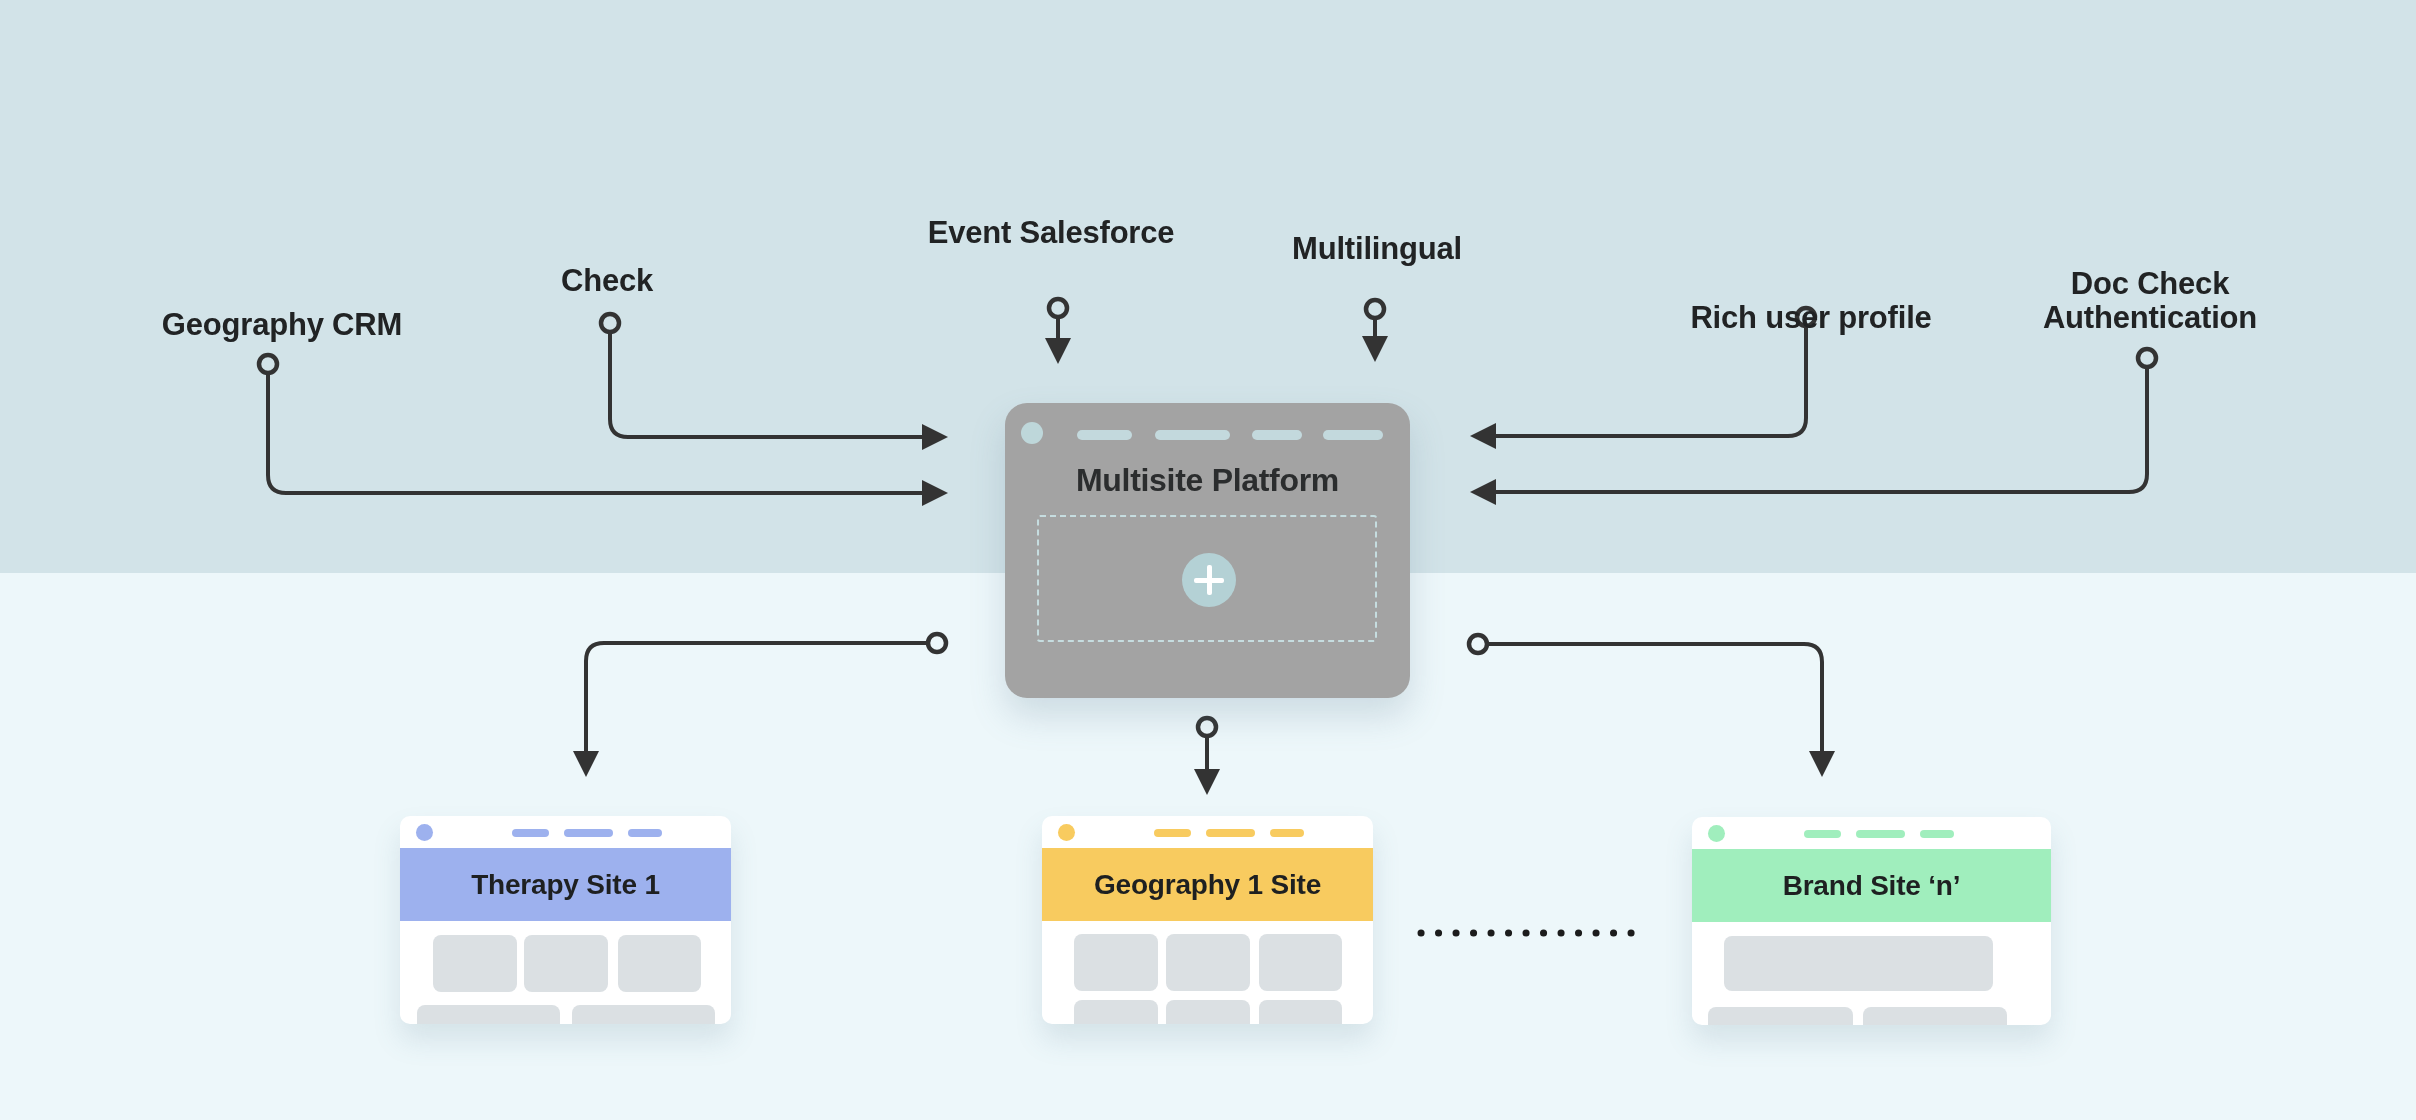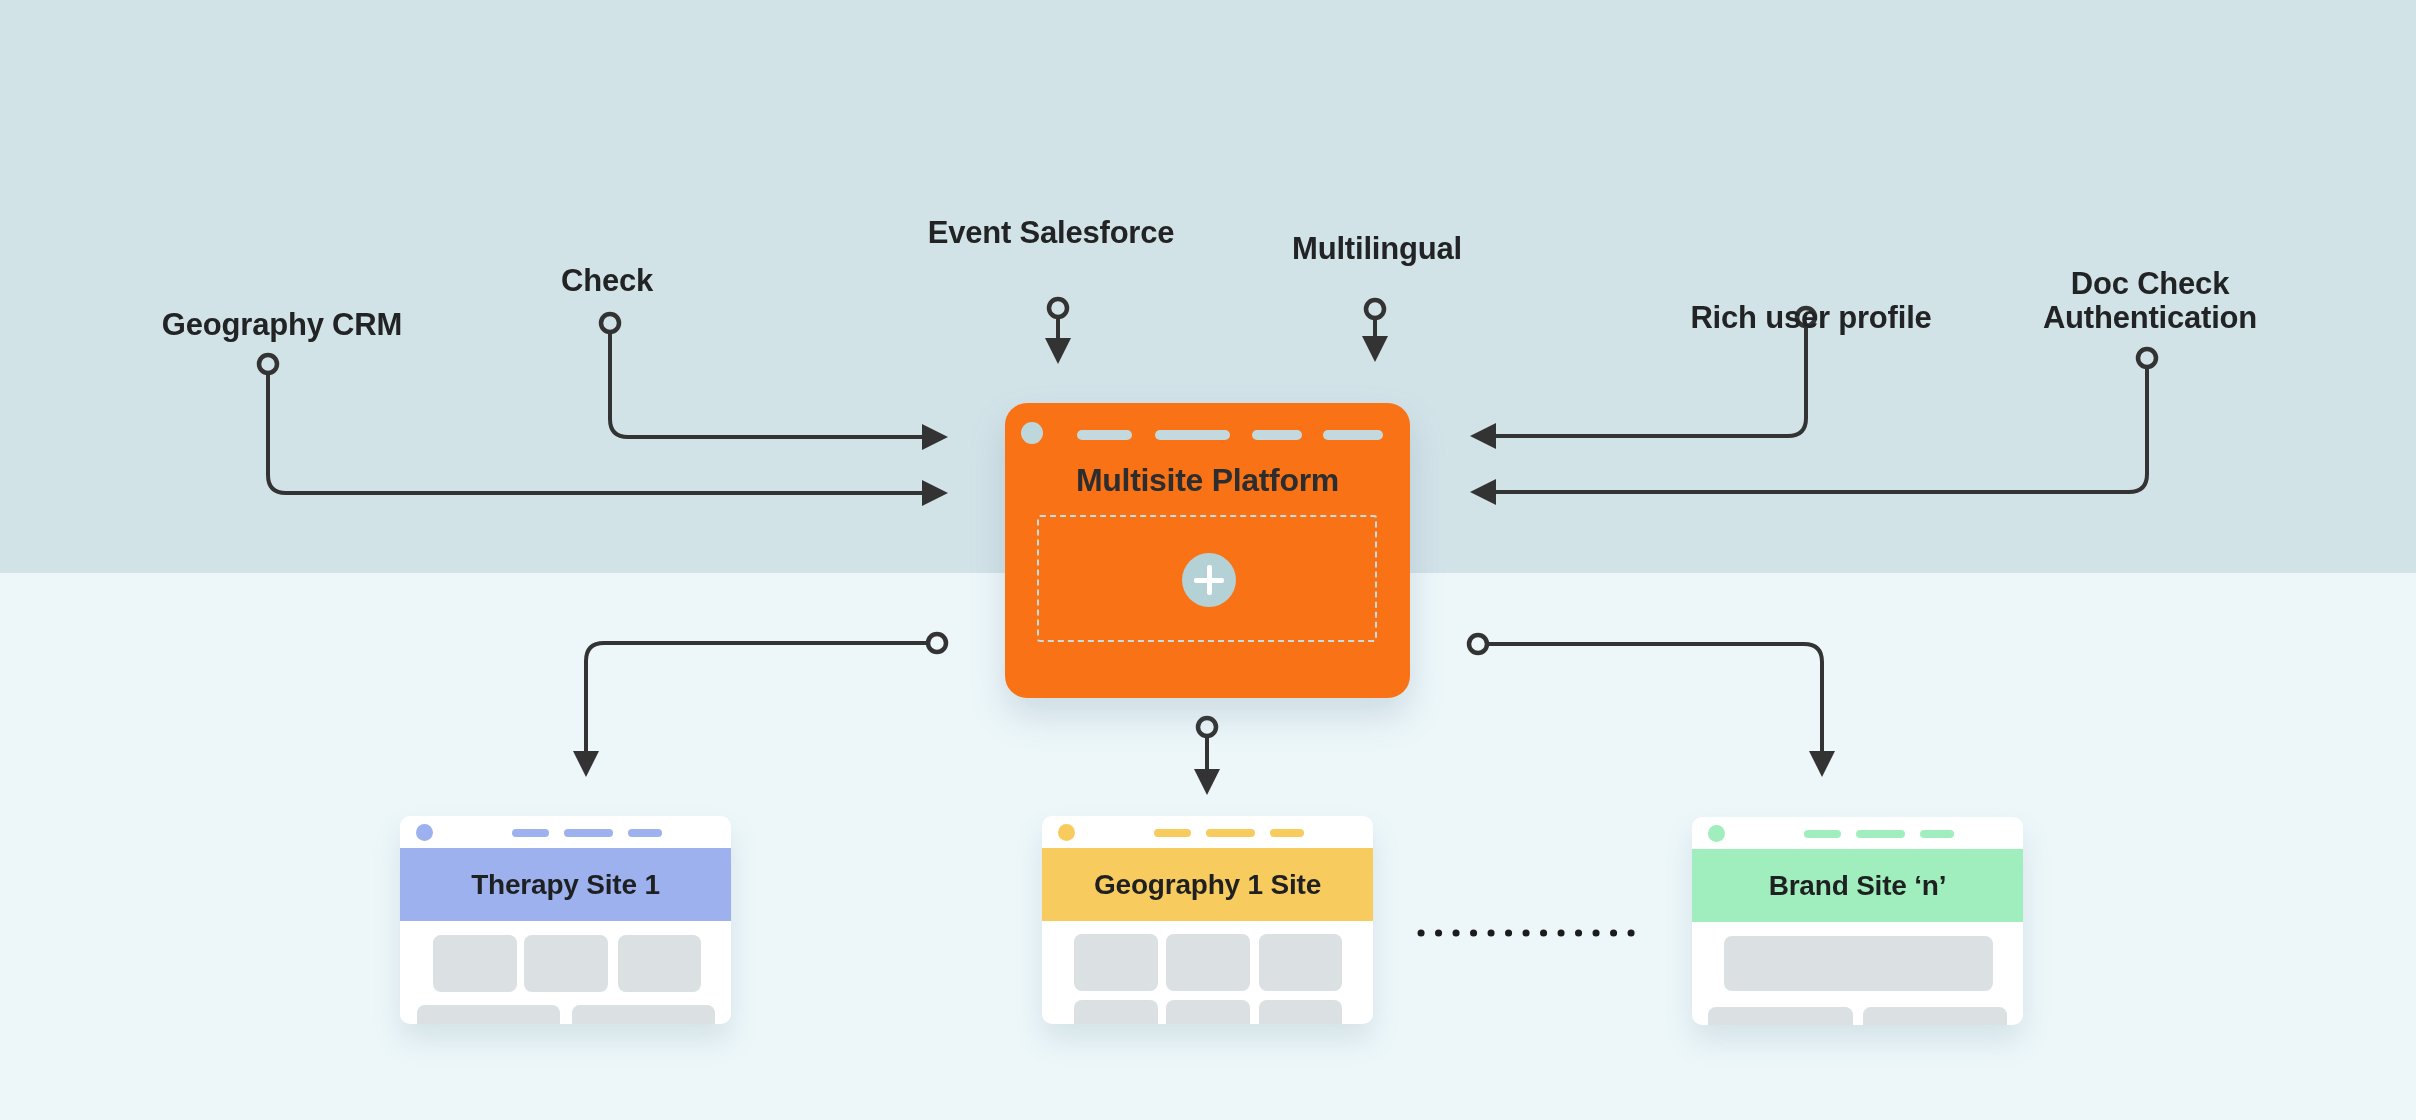--- a/index.html
+++ b/index.html
@@ -21,21 +21,21 @@
   .lbl-event{left:1051px;top:216px;width:300px;}
   .lbl-multilingual{left:1377px;top:232px;}
   .lbl-rich{left:1811px;top:259px;margin-top:42px;}
   .lbl-doc{left:2150px;top:267px;width:300px;}
 
   svg.connectors{position:absolute;left:0;top:0;}
 
   
   .platform-card{
     position:absolute;left:1005px;top:403px;width:405px;height:295px;
-    background:#f97316;border-radius:22px;
+    background:#a3a3a3;border-radius:22px;
     box-shadow:0 18px 35px rgba(90,125,145,.22);
   }
   .p-dot{position:absolute;left:16px;top:19px;width:22px;height:22px;border-radius:50%;background:#bed7da;}
   .p-bar{position:absolute;top:27px;height:10px;border-radius:5px;background:#c3d9dd;}
   .p-bar.b1{left:72px;width:55px;}
   .p-bar.b2{left:150px;width:75px;}
   .p-bar.b3{left:247px;width:50px;}
   .p-bar.b4{left:318px;width:60px;}
   .p-title{
     position:absolute;left:0;top:59px;width:100%;text-align:center;
@@ -53,21 +53,21 @@
   .p-plus::before{left:12px;top:24.5px;width:30px;height:5px;}
   .p-plus::after{left:24.5px;top:12px;width:5px;height:30px;}
 
   
   .site-card{
     position:absolute;width:331px;height:208px;background:#ffffff;border-radius:10px;
     box-shadow:0 16px 28px rgba(90,125,145,.16);overflow:hidden;
   }
   .site-therapy{left:400px;top:816px;}
   .site-geography{left:1042px;top:816px;}
-  .site-brand{left:1692px;top:817px;}
+  .site-brand{left:1692px;top:817px;padding-left:28px;}
   .s-dot{position:absolute;left:16px;top:8px;width:17px;height:17px;border-radius:50%;background:var(--accent);}
   .s-bar{position:absolute;top:13px;height:8px;border-radius:4px;background:var(--accent);}
   .s-bar.b1{left:112px;width:37px;}
   .s-bar.b2{left:164px;width:49px;}
   .s-bar.b3{left:228px;width:34px;}
   .s-band{
     position:absolute;left:0;top:32px;width:100%;height:73px;background:var(--accent);
     display:flex;align-items:center;justify-content:center;
     font-weight:bold;font-size:28px;color:#1e2021;letter-spacing:-.2px;
   }

